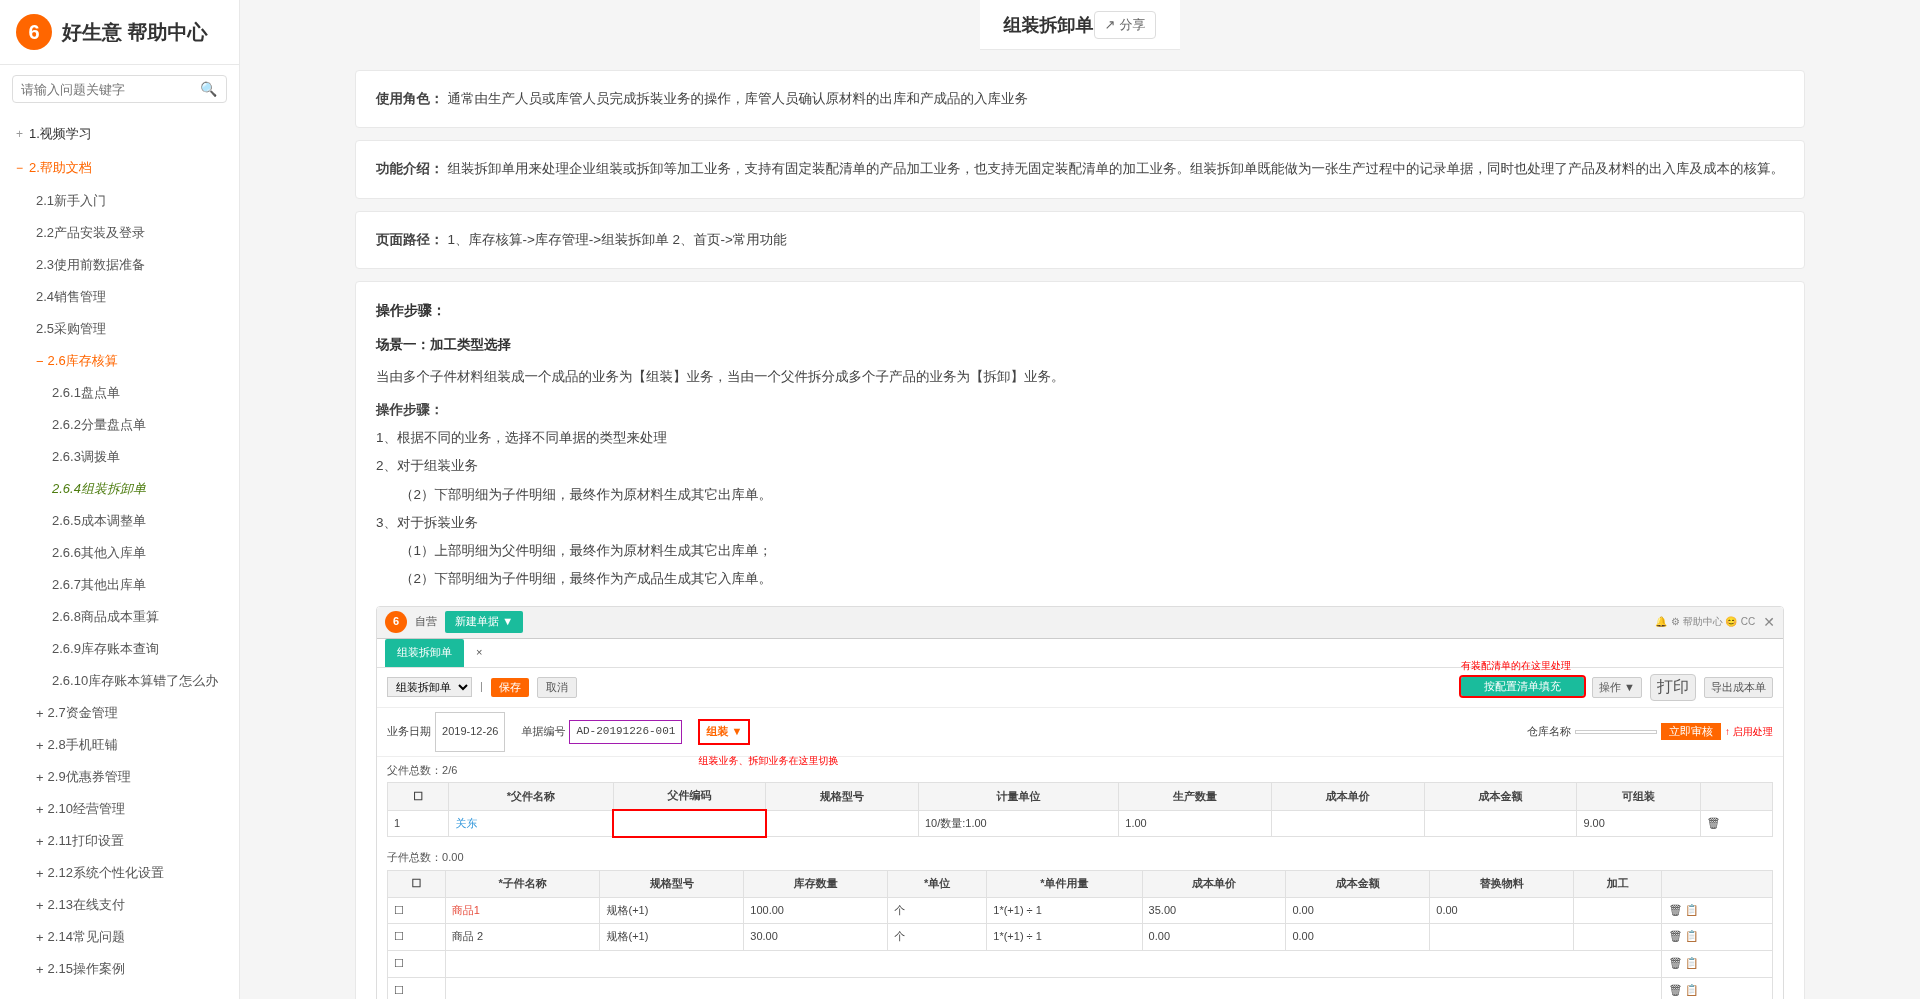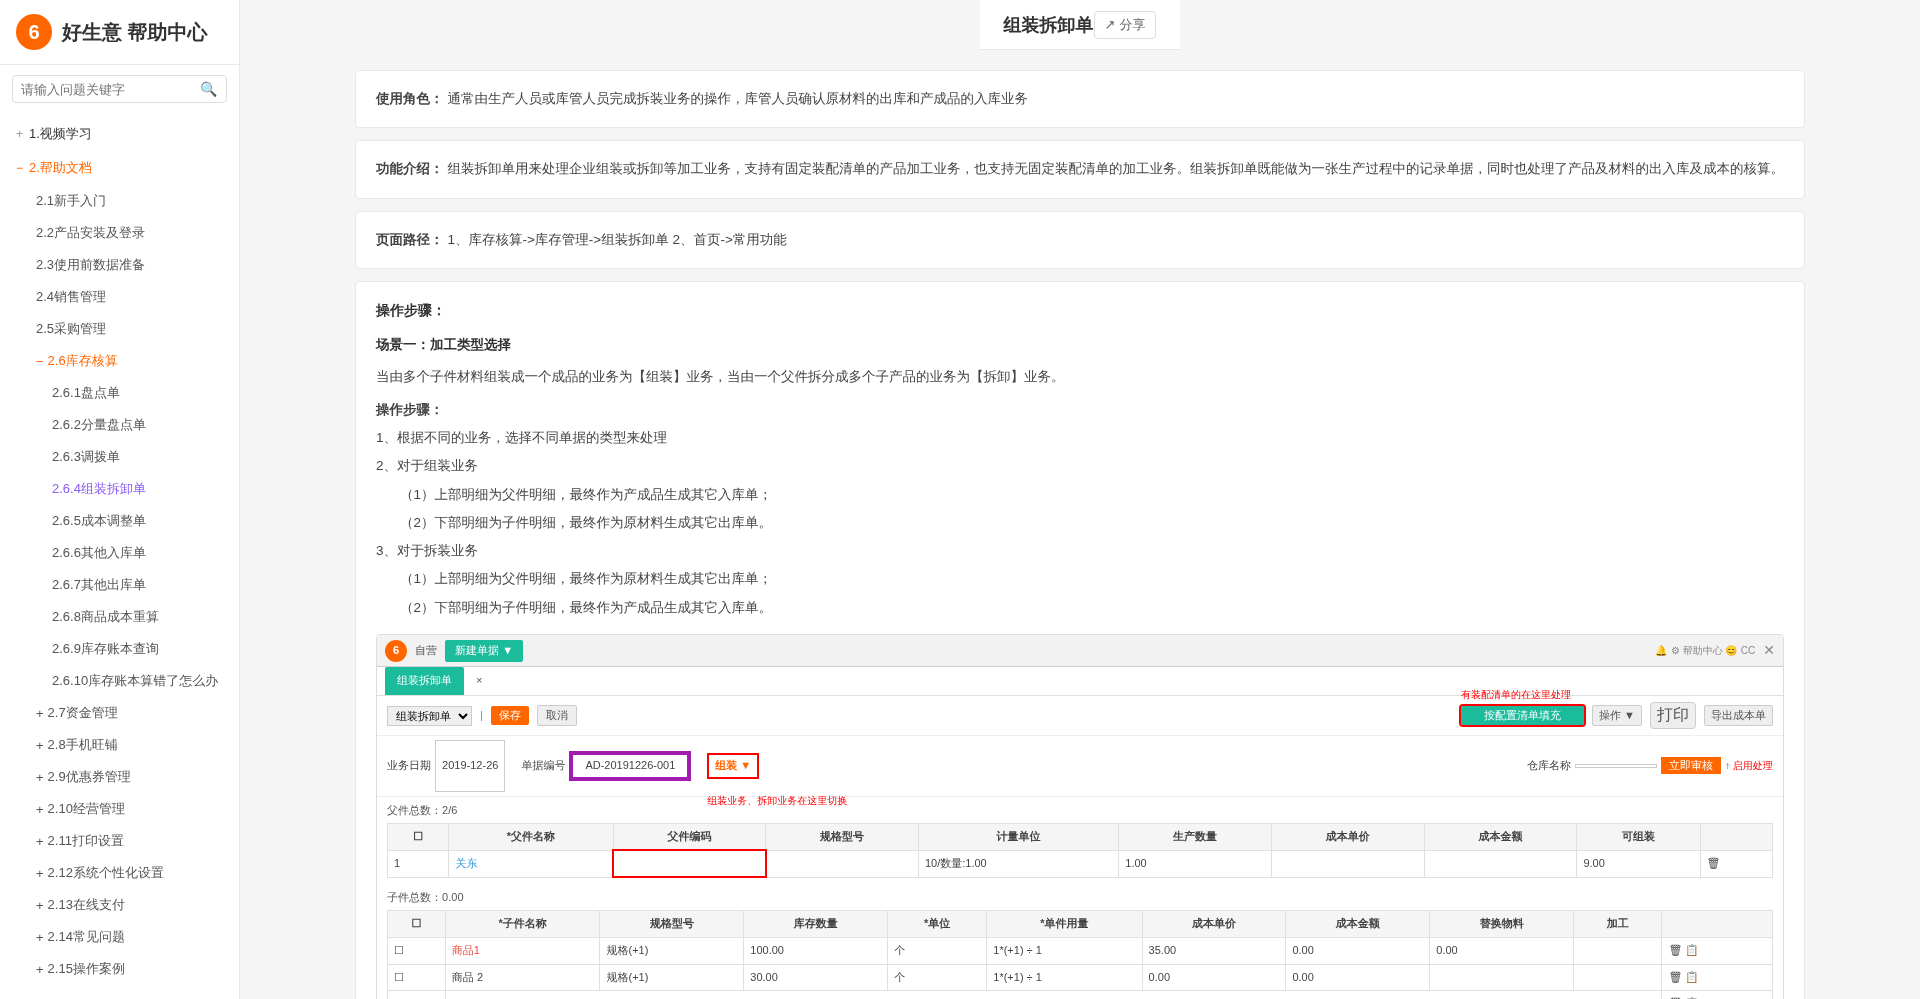--- a/index.html
+++ b/index.html
@@ -179,21 +179,21 @@
     <div class="nav-sub-item">2.3使用前数据准备</div>
     <div class="nav-sub-item">2.4销售管理</div>
     <div class="nav-sub-item">2.5采购管理</div>
     <div class="nav-sub-item active" style="color:#f60; display:flex; align-items:center; gap:4px;">
       <span style="color:#f60;">−</span>
       <span>2.6库存核算</span>
     </div>
     <div class="nav-sub-item deep">2.6.1盘点单</div>
     <div class="nav-sub-item deep">2.6.2分量盘点单</div>
     <div class="nav-sub-item deep">2.6.3调拨单</div>
-    <div class="nav-sub-item deep active" style="color:#8b5cf6;">2.6.4组装拆卸单</div>
+    <div class="nav-sub-item deep active" style="color:#4d7c0f;font-style:italic;">2.6.4组装拆卸单</div>
     <div class="nav-sub-item deep">2.6.5成本调整单</div>
     <div class="nav-sub-item deep">2.6.6其他入库单</div>
     <div class="nav-sub-item deep">2.6.7其他出库单</div>
     <div class="nav-sub-item deep">2.6.8商品成本重算</div>
     <div class="nav-sub-item deep">2.6.9库存账本查询</div>
     <div class="nav-sub-item deep">2.6.10库存账本算错了怎么办</div>
     <div class="nav-sub-item" style="display:flex; align-items:center; gap:4px;">
         <span>+</span>
         <span>2.7资金管理</span>
       </div>
@@ -258,21 +258,20 @@
       <span>1、库存核算-&gt;库存管理-&gt;组装拆卸单  2、首页-&gt;常用功能</span>
     </div>
 
     <div class="content-card">
       <div class="op-steps-title">操作步骤：</div>
       <div class="scenario-title">场景一：加工类型选择</div>
       <div class="step-text">当由多个子件材料组装成一个成品的业务为【组装】业务，当由一个父件拆分成多个子产品的业务为【拆卸】业务。</div>
       <div class="step-text" style="margin-top:8px; font-weight:bold;">操作步骤：</div>
       <div class="step-text">1、根据不同的业务，选择不同单据的类型来处理</div>
       <div class="step-text">2、对于组装业务</div>
-      <div class="sub-step">（1）上部明细为父件明细，最终作为产成品生成其它入库单；</div>
       <div class="sub-step">（2）下部明细为子件明细，最终作为原材料生成其它出库单。</div>
       <div class="step-text">3、对于拆装业务</div>
       <div class="sub-step">（1）上部明细为父件明细，最终作为原材料生成其它出库单；</div>
       <div class="sub-step">（2）下部明细为子件明细，最终作为产成品生成其它入库单。</div>
 
       <div class="screenshot-container">
         <div class="sim-app">
 
           <div style="background:#f2f2f2; border-bottom:1px solid #ccc; padding:3px 8px; display:flex; align-items:center; gap:8px; font-size:11px;">
             <div style="background:#f60; color:#fff; width:22px; height:22px; border-radius:50%; display:flex; align-items:center; justify-content:center; font-weight:bold;">6</div>
@@ -300,25 +299,25 @@
               <div style="position:absolute; top:-20px; left:0; color:red; font-size:10px; white-space:nowrap;">有装配清单的在这里处理</div>
             </div>
             <button style="background:#eee; color:#555; border:1px solid #ccc; padding:2px 6px; font-size:11px; border-radius:2px;">操作 ▼</button>
             <button style="background:#eee; color:#555; border:1px solid #ccc; padding:2px 6px; font-size:16px; border-radius:4px;">打印</button>
             <button style="background:#eee; color:#555; border:1px solid #ccc; padding:2px 6px; font-size:11px; border-radius:2px;">导出成本单</button>
           </div>
 
           <div style="background:#fff; padding:4px 10px; border-bottom:1px solid #eee; display:flex; gap:16px; flex-wrap:wrap; font-size:11px;">
             <div style="display:flex; align-items:center; gap:4px;">
               <span>业务日期</span>
-              <span style="border:1px solid #ccc; padding:15px 6px; background:#fff;">2019-12-26</span>
+              <span style="border:1px solid #ccc; padding:9px 6px; background:#fff;">2019-12-26</span>
             </div>
             <div style="display:flex; align-items:center; gap:4px;">
               <span>单据编号</span>
-              <span style="border:4px solid #a21caf; padding:1px 12px; background:#fff;">AD-20191226-001</span>
+              <span style="border:1px solid #a21caf; padding:1px 6px; background:#fff;font-family:Liberation Mono, monospace;">AD-20191226-001</span>
             </div>
             <div style="display:flex; align-items:center; gap:4px; position:relative;">
 
               <span style="border:2px solid red; padding:1px 6px; background:#fff; cursor:pointer; color:#f60; font-weight:bold;">组装 ▼</span>
               <div style="position:absolute; bottom:-18px; left:0; color:red; font-size:10px; white-space:nowrap;">组装业务、拆卸业务在这里切换</div>
             </div>
             <div style="flex:1;"></div>
             <div style="display:flex; align-items:center; gap:4px;">
               <span>仓库名称</span>
               <span style="border:1px solid #ccc; padding:1px 40px; background:#fff;"></span>

